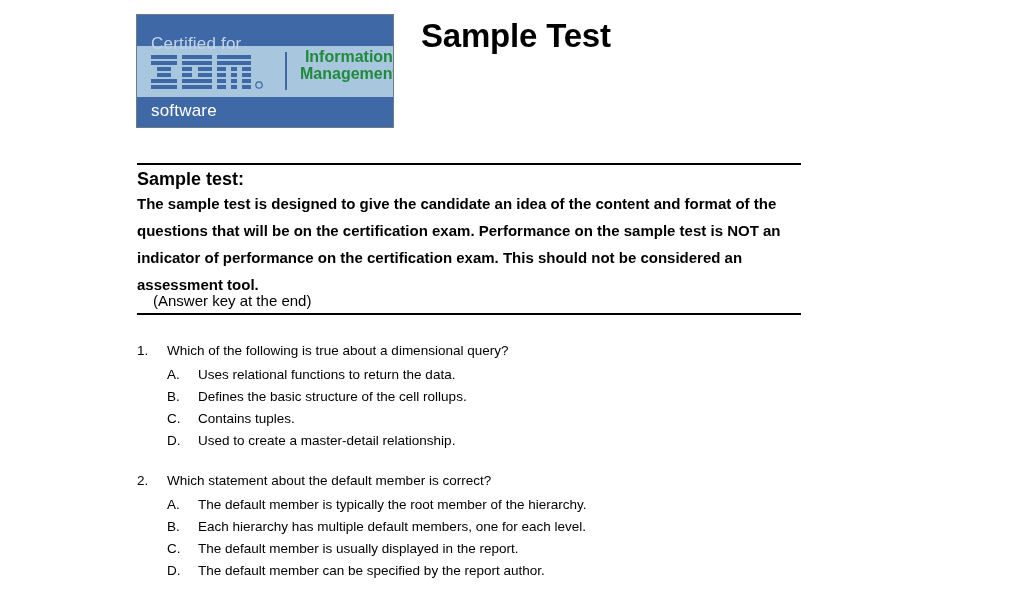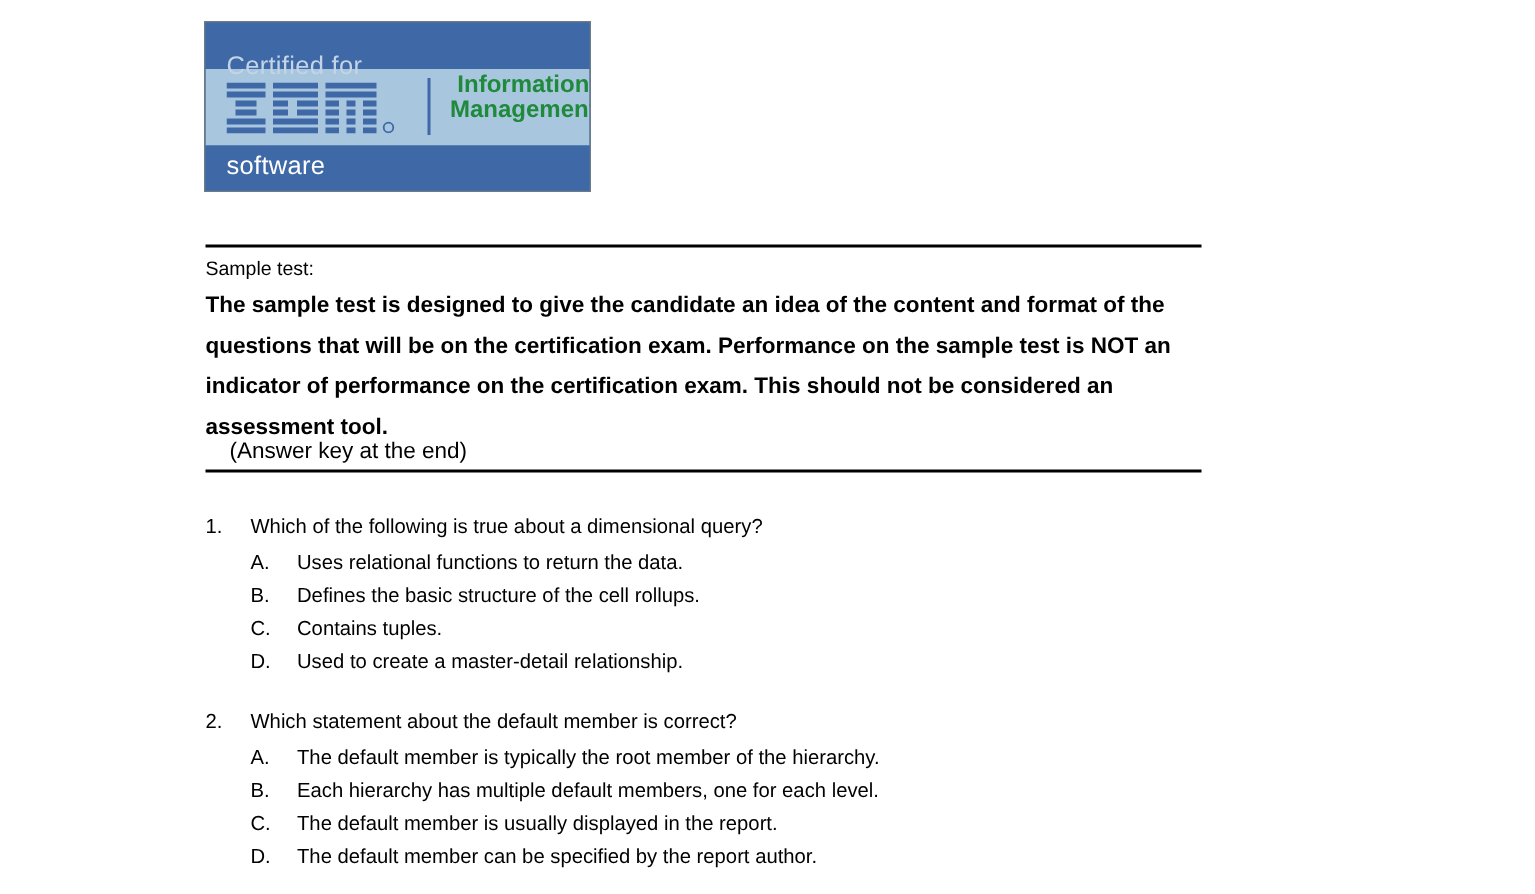--- a/index.html
+++ b/index.html
@@ -139,22 +139,22 @@
   .rule-bottom { top: 313px; }
 
   
   .intro {
     position: absolute;
     left: 137px;
     top: 168px;
     width: 668px;
   }
   .intro-label {
-    font-size: 13px;
-    font-weight: normal;
+    font-size: 18px;
+    font-weight: bold;
     line-height: 22px;
     font-family: "Liberation Sans", sans-serif;
   }
   .intro-body {
     font-size: 15px;
     font-weight: bold;
     line-height: 27px;
     width: 665px;
     font-family: "Liberation Sans", sans-serif;
   }
@@ -260,20 +260,21 @@
     <div class="ibm-divider"></div>
 
     <div class="im-text">
       <div>Information</div>
       <div>Management</div>
     </div>
 
     <div class="software">software</div>
   </div>
 
+  <div class="doc-title">Sample Test</div>
 </div>
 
 <div class="rule rule-top"></div>
 
 <div class="intro">
   <div class="intro-label">Sample test:</div>
   <div class="intro-body">The sample test is designed to give the candidate an idea of the content and format of the questions that will be on the certification exam. Performance on the sample test is NOT an indicator of performance on the certification exam. This should not be considered an assessment tool.</div>
 </div>
 
 <div class="answer-key">(Answer key at the end)</div>

